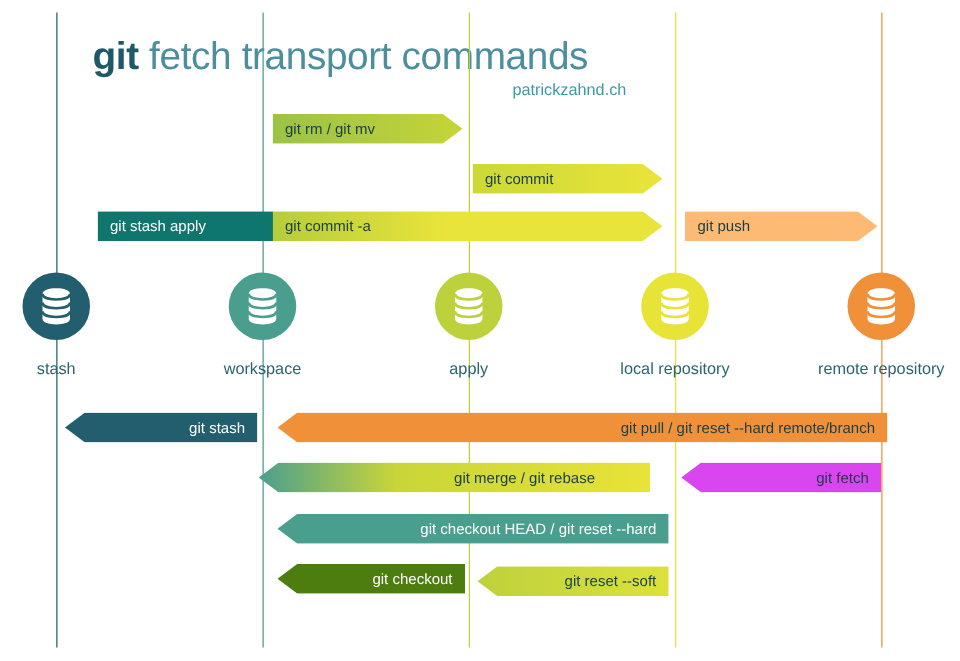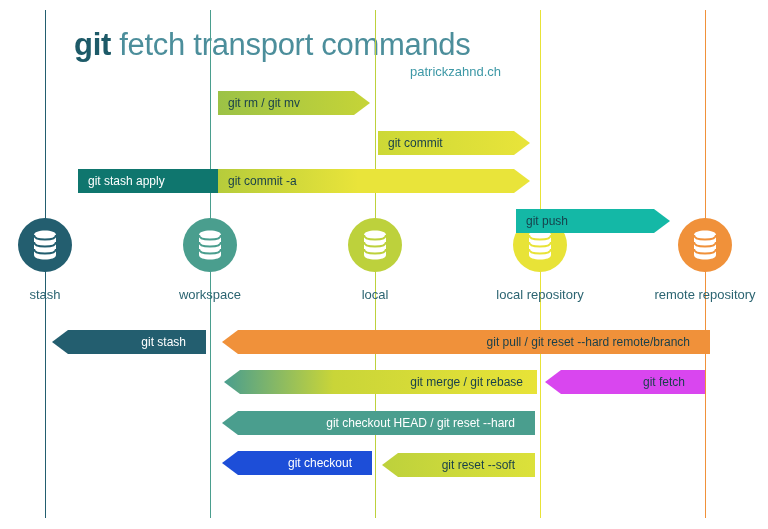--- a/index.html
+++ b/index.html
@@ -22,21 +22,21 @@
   .arrow{
     position:absolute;height:24px;display:flex;align-items:center;
     font-size:12px;white-space:nowrap;box-sizing:border-box;overflow:hidden;
   }
   .arrow.right{
     clip-path:polygon(0 0, calc(100% - 16px) 0, 100% 50%, calc(100% - 16px) 100%, 0 100%);
     justify-content:flex-start;padding-left:10px;padding-right:20px;
   }
   .arrow.left{
     clip-path:polygon(16px 0, 100% 0, 100% 100%, 16px 100%, 0 50%);
-    justify-content:flex-end;padding-right:20px;padding-left:20px;
+    justify-content:flex-end;padding-right:10px;padding-left:20px;
   }
   .arrow.light-text{color:#ffffff;}
   .arrow.dark-text{color:#173f4a;}
 </style>
 </head>
 <body>
 
 <div id="stage">
   <div class="title"><span class="brand">git</span><span> fetch transport commands</span></div>
   <div class="subtitle">patrickzahnd.ch</div>
@@ -64,21 +64,21 @@
     </div>
     <div class="node-label" style="left: 140px;">workspace</div>
     <div class="node-circle" style="left: 348px; background: rgb(189, 209, 60);">
       <svg width="28" height="32" viewBox="0 0 28 32">
         <path fill="#ffffff" d="M3 6 C3 3 8 1.5 14 1.5 S25 3 25 6 V26 C25 29 20 30.5 14 30.5 S3 29 3 26 Z"></path>
         <path d="M3 6 C3 9 8 10.5 14 10.5 S25 9 25 6" fill="none" stroke="#bdd13c" stroke-width="2"></path>
         <path d="M3 13 C3 16 8 17.5 14 17.5 S25 16 25 13" fill="none" stroke="#bdd13c" stroke-width="2"></path>
         <path d="M3 20 C3 23 8 24.5 14 24.5 S25 23 25 20" fill="none" stroke="#bdd13c" stroke-width="2"></path>
       </svg>
     </div>
-    <div class="node-label" style="left: 305px;">local</div>
+    <div class="node-label" style="left: 305px;">apply</div>
     <div class="node-circle" style="left: 513px; background: rgb(232, 227, 55);">
       <svg width="28" height="32" viewBox="0 0 28 32">
         <path fill="#ffffff" d="M3 6 C3 3 8 1.5 14 1.5 S25 3 25 6 V26 C25 29 20 30.5 14 30.5 S3 29 3 26 Z"></path>
         <path d="M3 6 C3 9 8 10.5 14 10.5 S25 9 25 6" fill="none" stroke="#e8e337" stroke-width="2"></path>
         <path d="M3 13 C3 16 8 17.5 14 17.5 S25 16 25 13" fill="none" stroke="#e8e337" stroke-width="2"></path>
         <path d="M3 20 C3 23 8 24.5 14 24.5 S25 23 25 20" fill="none" stroke="#e8e337" stroke-width="2"></path>
       </svg>
     </div>
     <div class="node-label" style="left: 470px;">local repository</div>
     <div class="node-circle" style="left: 678px; background: rgb(240, 145, 58);">
@@ -87,21 +87,21 @@
         <path d="M3 6 C3 9 8 10.5 14 10.5 S25 9 25 6" fill="none" stroke="#f0913a" stroke-width="2"></path>
         <path d="M3 13 C3 16 8 17.5 14 17.5 S25 16 25 13" fill="none" stroke="#f0913a" stroke-width="2"></path>
         <path d="M3 20 C3 23 8 24.5 14 24.5 S25 23 25 20" fill="none" stroke="#f0913a" stroke-width="2"></path>
       </svg>
     </div>
     <div class="node-label" style="left: 635px;">remote repository</div>
     <div class="arrow right dark-text" style="left: 218px; top: 91px; width: 152px; background: linear-gradient(90deg, rgb(156, 194, 70), rgb(198, 212, 55));">git rm / git mv</div>
     <div class="arrow right dark-text" style="left: 378px; top: 131px; width: 152px; background: linear-gradient(90deg, rgb(204, 216, 54), rgb(233, 228, 58));">git commit</div>
     <div class="arrow right light-text" style="left: 50px; top: 169px; width: 156px; background: #0f766e; margin-left: 28px;">git stash apply</div>
     <div class="arrow right dark-text" style="left: 218px; top: 169px; width: 312px; background: linear-gradient(90deg, rgb(182, 204, 59), rgb(233, 228, 58) 45%);">git commit -a</div>
-    <div class="arrow right dark-text" style="left: 516px; top: 169px; width: 154px; background: #14b8a6; margin-top: 40px;">git push</div>
+    <div class="arrow right dark-text" style="left: 548px; top: 169px; width: 154px; background: #fdba74;">git push</div>
     <div class="arrow left light-text" style="left: 52px; top: 330px; width: 154px; background: rgb(35, 94, 111);">git stash</div>
     <div class="arrow left dark-text" style="left: 222px; top: 330px; width: 488px; background: rgb(240, 145, 58);">git pull / git reset --hard remote/branch</div>
-    <div class="arrow left dark-text" style="left: 224px; top: 370px; width: 313px; background: linear-gradient(90deg, rgb(74, 158, 142) 0%, rgb(201, 213, 56) 35%, rgb(232, 227, 55) 100%); padding-right: 14px;">git merge / git rebase</div>
+    <div class="arrow left dark-text" style="left: 207px; top: 370px; width: 313px; background: linear-gradient(90deg, rgb(74, 158, 142) 0%, rgb(201, 213, 56) 35%, rgb(232, 227, 55) 100%); padding-right: 44px;">git merge / git rebase</div>
     <div class="arrow left dark-text" style="left: 545px; top: 370px; width: 160px; background: #d946ef;">git fetch</div>
     <div class="arrow left light-text" style="left: 222px; top: 411px; width: 313px; background: rgb(74, 158, 142);">git checkout HEAD / git reset --hard</div>
-    <div class="arrow left light-text" style="left: 222px; top: 451px; width: 150px; background: #1d4ed8;">git checkout</div>
+    <div class="arrow left light-text" style="left: 222px; top: 451px; width: 150px; background: #4d7c0f;">git checkout</div>
     <div class="arrow left dark-text" style="left: 382px; top: 453px; width: 153px; background: linear-gradient(90deg, rgb(189, 209, 60), rgb(220, 225, 58));">git reset --soft</div>
   </div>
 
 </body></html>

